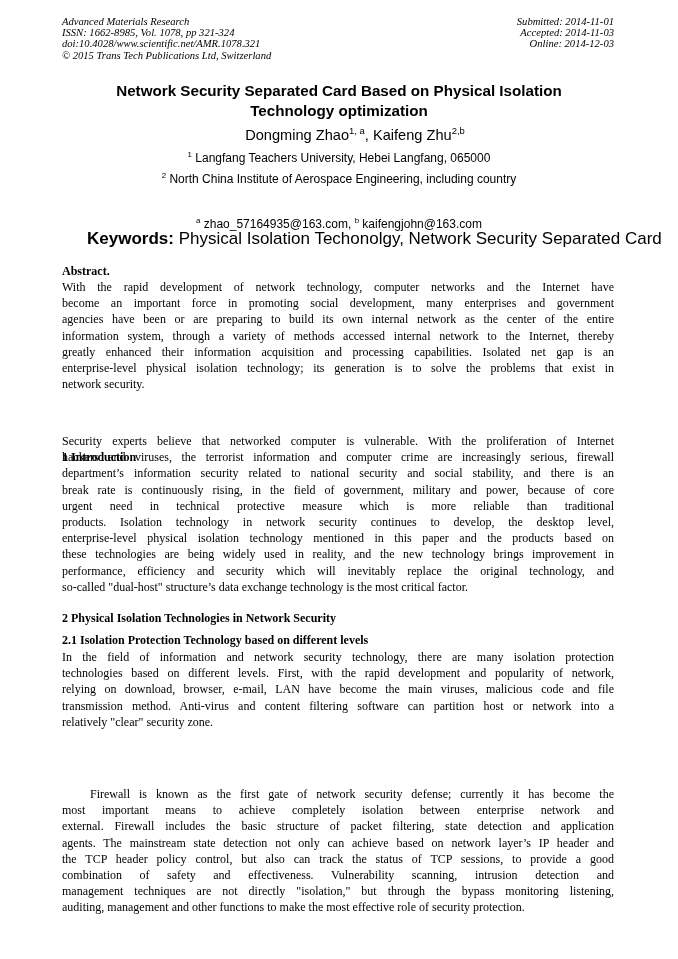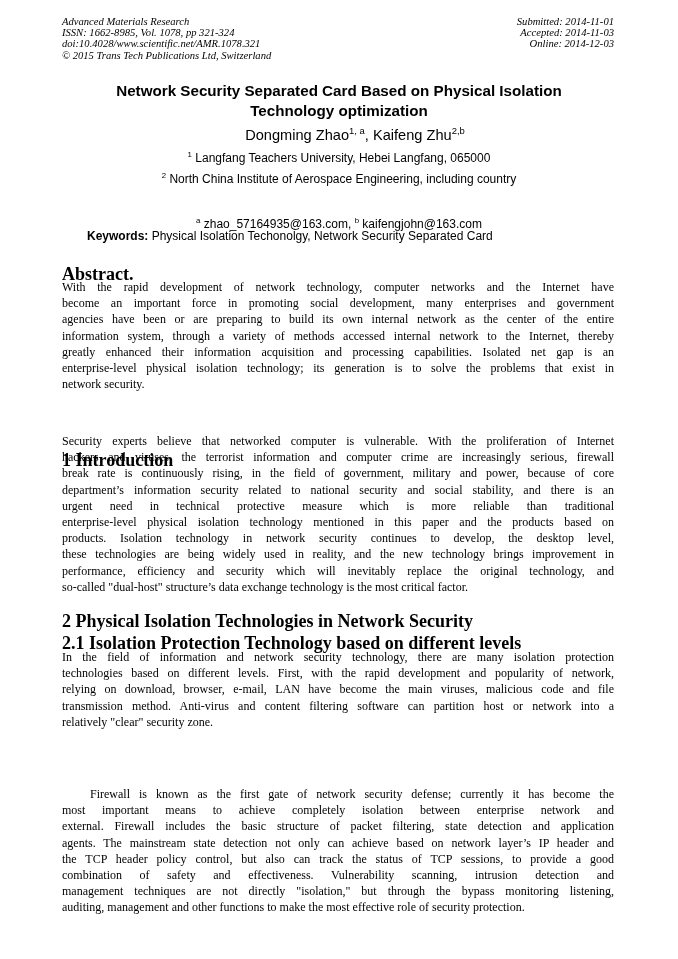--- a/index.html
+++ b/index.html
@@ -7,27 +7,27 @@
   .serif { font-family: "Liberation Serif", "DejaVu Serif", serif; }
   .sans { font-family: "Liberation Sans", "DejaVu Sans", sans-serif; }
   .hdr { position:absolute; font-style:italic; font-size:10.6px; line-height:11.2px; }
   .hdr-left { left:62px; top:16px; }
   .hdr-right { right:64px; top:16px; text-align:right; }
   .center { position:absolute; left:0; width:678px; text-align:center; }
   .title { font-weight:bold; font-size:15.2px; line-height:20px; top:81px; }
   .authors { font-size:14.6px; top:126px; line-height:18px;padding-left:16px; }
   .aff { font-size:12px; line-height:14px; }
   sup { font-size:65%; vertical-align: super; line-height:0; }
-  .kw { position:absolute; left:62px; top:229px; font-size:12px;padding-left:25px; }
+  .kw { position:absolute; left:62px; top:229px; font-size:17px;padding-left:25px; }
   .kw b { font-weight:bold; }
   .block { position:absolute; left:62px; width:552px; font-size:12px; line-height:16.2px; }
   .block .line { display:block; text-align:justify; text-align-last:justify; white-space:nowrap; height:16.2px; }
   .block .line.last { text-align-last:left; }
   .block .line.indent { text-indent:28px;margin-top:40px; }
-  .h { position:absolute; left:62px; font-weight:bold; font-size:18px; }
+  .h { position:absolute; left:62px; font-weight:bold; font-size:12px; }
 </style>
 </head>
 <body>
 
 <div class="hdr hdr-left serif">
   <div>Advanced Materials Research</div>
   <div>ISSN: 1662-8985, Vol. 1078, pp 321-324</div>
   <div>doi:10.4028/www.scientific.net/AMR.1078.321</div>
   <div>© 2015 Trans Tech Publications Ltd, Switzerland</div>
 </div>
@@ -68,25 +68,25 @@
   <span class="line">information system, through a variety of methods accessed internal network to the Internet, thereby</span>
   <span class="line">greatly enhanced their information acquisition and processing capabilities. Isolated net gap is an</span>
   <span class="line">enterprise-level physical isolation technology; its generation is to solve the problems that exist in</span>
   <span class="line last">network security.</span>
 </div>
 
 <div class="h serif" style="top:411px;margin-top:39px;">1 Introduction</div>
 <div class="block serif" style="top:433px;">
   <span class="line">Security experts believe that networked computer is vulnerable. With the proliferation of Internet</span>
   <span class="line">hackers and viruses, the terrorist information and computer crime are increasingly serious, firewall</span>
+  <span class="line">department’s information security related to national security and social stability, and there is an</span>
   <span class="line">break rate is continuously rising, in the field of government, military and power, because of core</span>
-  <span class="line">department’s information security related to national security and social stability, and there is an</span>
   <span class="line">urgent need in technical protective measure which is more reliable than traditional</span>
+  <span class="line">products.  Isolation technology in network security continues to develop, the desktop level,</span>
   <span class="line">enterprise-level physical isolation technology mentioned in this paper and the products based on</span>
-  <span class="line">products.  Isolation technology in network security continues to develop, the desktop level,</span>
   <span class="line">these technologies are being widely used in reality, and the new technology brings improvement in</span>
   <span class="line">performance, efficiency and security which will inevitably replace the original technology, and</span>
   <span class="line last">so-called "dual-host" structure’s data exchange technology is the most critical factor.</span>
 </div>
 
 <div class="h serif" style="top:611px;">2 Physical Isolation Technologies in Network Security</div>
 <div class="h serif" style="top:633px;">2.1 Isolation Protection Technology based on different levels</div>
 <div class="block serif" style="top:649px;">
   <span class="line">In the field of information and network security technology, there are many isolation protection</span>
   <span class="line">technologies based on different levels. First, with the rapid development and popularity of network,</span>

